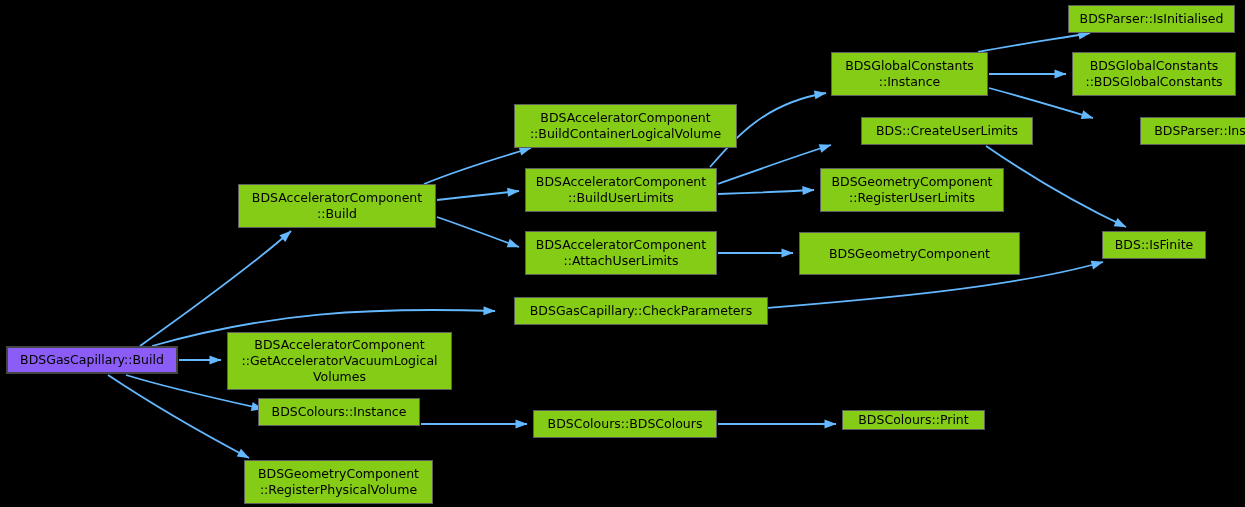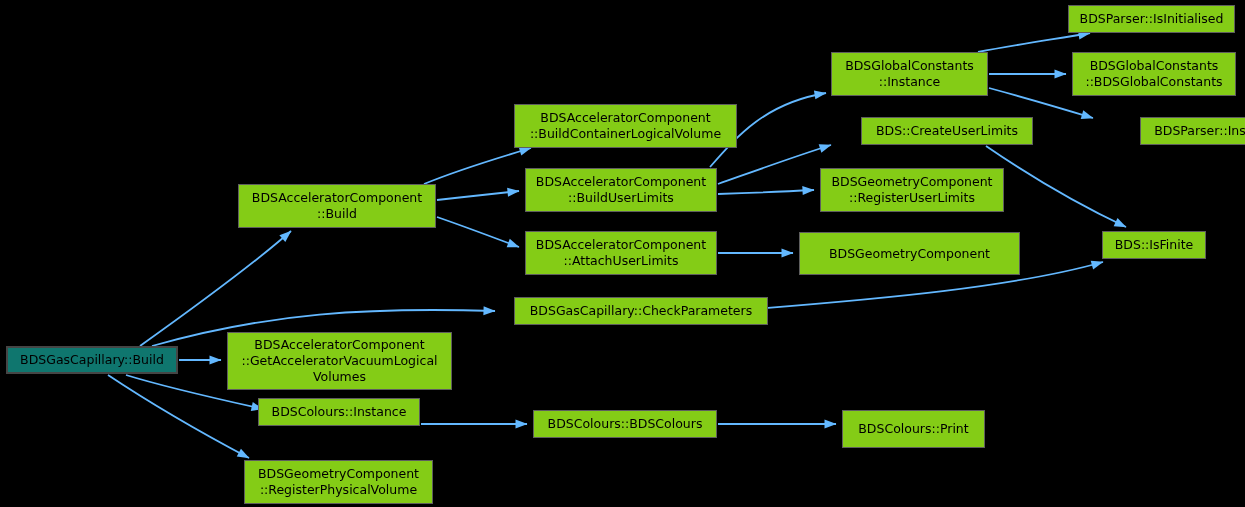--- a/index.html
+++ b/index.html
@@ -21,21 +21,21 @@
     flex-direction:column;
     align-items:center;
     justify-content:center;
     text-align:center;
     font-size:12.5px;
     line-height:16px;
     white-space:nowrap;
     cursor:pointer;
   }
   .node.current{
-    background:#0f766e;
+    background:#8b5cf6;
     border:2px solid #454545;
     cursor:default;
   }
   .node .ln{display:block;}
 </style>
 </head>
 <body>
 
 <div id="stage">
   <svg id="edges" xmlns="http://www.w3.org/2000/svg" width="1245" height="507" viewBox="0 0 1245 507">
@@ -120,21 +120,21 @@
         <span class="ln">BDSAcceleratorComponent</span>
         <span class="ln">::GetAcceleratorVacuumLogical</span>
         <span class="ln">Volumes</span>
       </div>
       <div class="node" style="left: 258px; top: 398px; width: 162px; height: 28px;">
         <span class="ln">BDSColours::Instance</span>
       </div>
       <div class="node" style="left: 533px; top: 410px; width: 184px; height: 28px;">
         <span class="ln">BDSColours::BDSColours</span>
       </div>
-      <div class="node" style="left: 842px; top: 410px; width: 143px; height: 38px;">
+      <div class="node" style="left: 842px; top: 410px; width: 143px; height: 20px;">
         <span class="ln">BDSColours::Print</span>
       </div>
       <div class="node" style="left: 244px; top: 460px; width: 189px; height: 44px;">
         <span class="ln">BDSGeometryComponent</span>
         <span class="ln">::RegisterPhysicalVolume</span>
       </div>
     </div>
 </div>
 
 </body></html>

